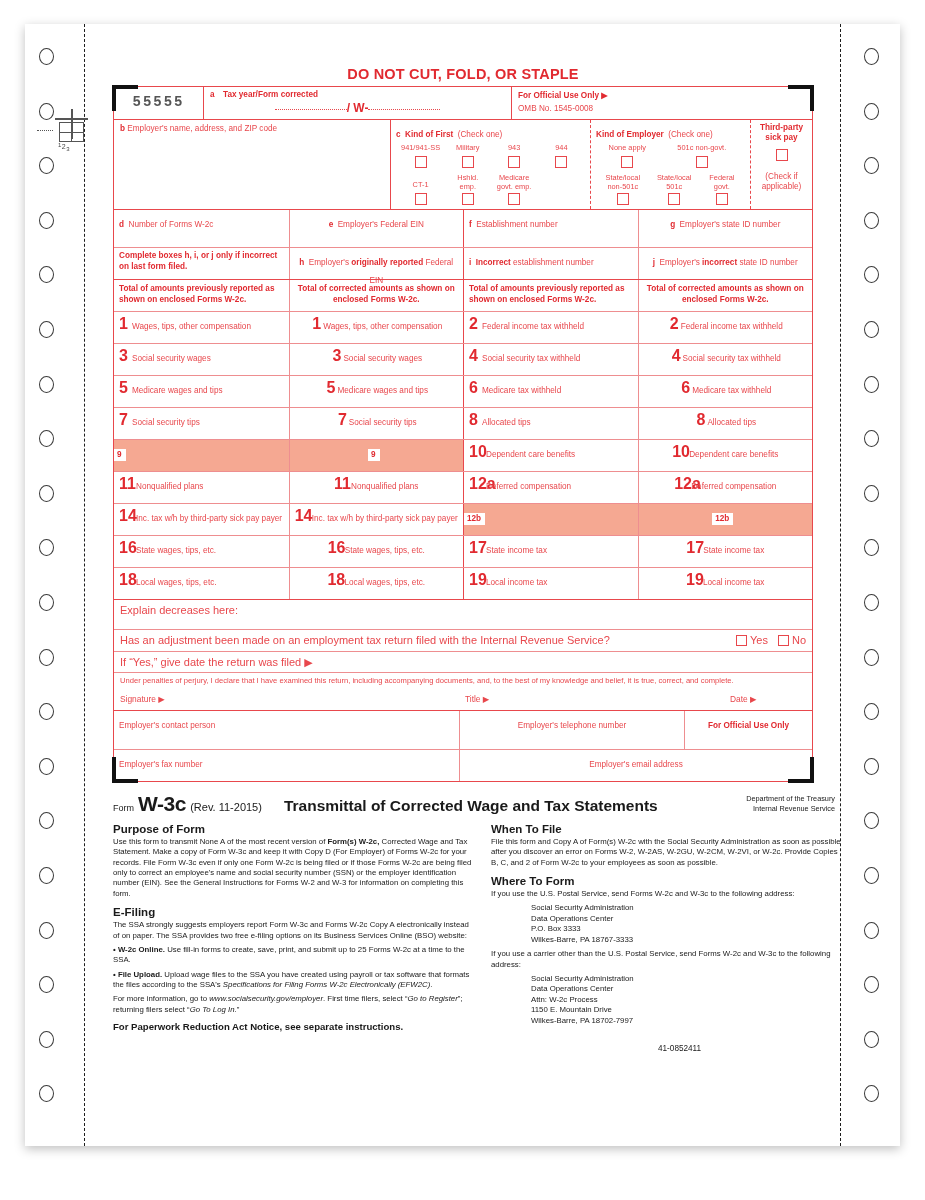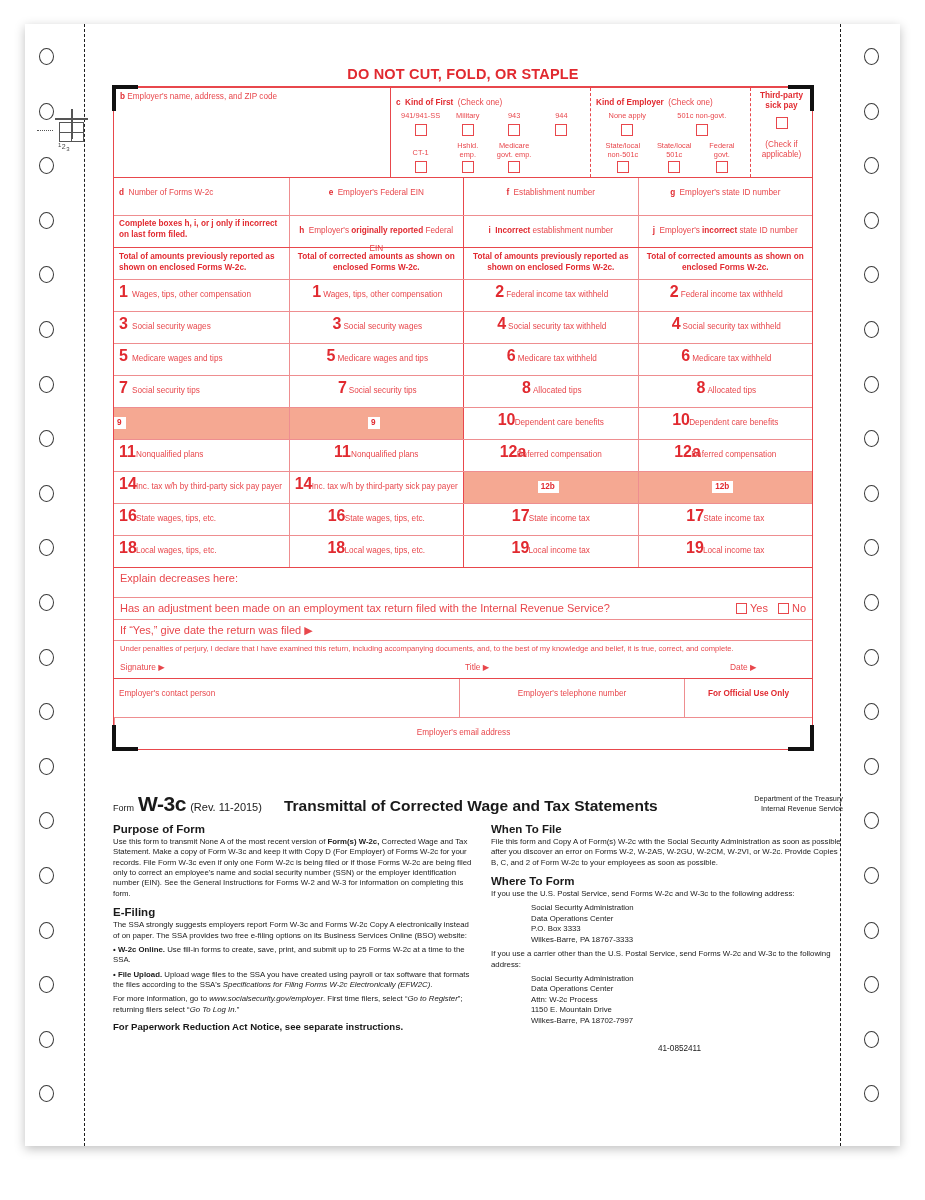--- a/index.html
+++ b/index.html
@@ -80,21 +80,21 @@
     border:1.6px solid #E8474C;
     background:#fff;
   }
 
   
   .row  { display:flex; position:relative; }
   .cell { position:relative; padding:3px 5px 0 5px; }
   .bl { border-left:1px solid #EE8E90;text-align:center; }
   .bt { border-top:1px solid #EE8E90; }
   .bt2{ border-top:1.6px solid #E8474C; }
-  .bl2{ border-left:1.6px solid #E8474C;text-align:center; }
+  .bl2{ border-left:1.6px solid #E8474C; }
 
   .lbl   { font-size:8.2px; color:#E8474C; line-height:1.25; }
   .lblb  { font-size:8.2px; color:#E12A30; font-weight:bold; }
   .num   { font-weight:bold; color:#E12A30; display:inline-block; width:13px; }
   .num.w2{ width:17px; }
 
   
   #toprow { display:flex; }
   #ctrlbox { width:90px; border-right:1.4px solid #E8474C; padding:7px 0 5px 0; text-align:center; }
   #ctrlnum { font-family:"Liberation Mono", monospace; font-size:14px; color:#555; letter-spacing:2px; font-weight:bold; }
@@ -128,21 +128,21 @@
   .sigrow .s1 { width:345px; }
   .sigrow .s2 { width:265px; }
 
   
   #instr { position:absolute; left:88px; top:768px; width:730px; color:#1a1a1a; }
   #ftitle { display:flex; align-items:baseline; }
   #ftitle .w { font-size:9px; }
   #ftitle .big { font-size:21px; font-weight:bold; letter-spacing:-.4px; margin:0 4px; }
   #ftitle .rev { font-size:11px; }
   #ftitle .main { font-size:15.5px; font-weight:bold; margin-left:22px; }
-  #dept { position:absolute; right:0; top:2px; text-align:right; font-size:7.3px; line-height:1.35; }
+  #dept { position:absolute; right:8px; top:2px; text-align:right; font-size:7.3px; line-height:1.35; }
   .cols { display:flex; margin-top:7px; }
   .colL { width:378px; padding-right:14px; }
   .colR { width:352px; }
   h3.ih { font-size:11.5px; font-weight:bold; margin:7px 0 2px 0; }
   h3.ih:first-child { margin-top:0; }
   p.ip { font-size:7.8px; line-height:1.33; margin:0 0 4px 0; text-align:left; }
   p.ip b { font-weight:bold; }
   p.ip i { font-style:italic; }
   .addr { font-size:7.8px; font-weight:normal; line-height:1.34; margin:0 0 4px 40px; }
   .bold-note { font-size:9.6px; font-weight:bold; margin-top:6px; }
@@ -226,20 +226,37 @@
         </div>
       <div class="bracket bk-bl">
           <i class="v"></i>
           <i class="h"></i>
         </div>
       <div class="bracket bk-br">
           <i class="v"></i>
           <i class="h"></i>
         </div>
 
+      <div id="toprow">
+        <div id="ctrlbox">
+          <div id="ctrlnum">55555</div>
+        </div>
+        <div id="taxyear">
+          <div class="lblb">
+            <span class="num">a</span><span>Tax year/Form corrected</span>
+          </div>
+          <div id="tyline">
+            <span class="dots"></span><span>/ W-</span><span class="dots"></span>
+          </div>
+        </div>
+        <div id="ouo">
+          <div class="lblb">For Official Use Only ▶</div>
+          <div class="lbl" style="margin-top:4px">OMB No. 1545-0008</div>
+        </div>
+      </div>
 
       <div class="row bt2" style="height:90px">
         <div id="blkb" class="cell">
           <div class="lbl">
             <span class="lblb">b</span>
             <span>Employer's name, address, and ZIP code</span>
           </div>
         </div>
 
         <div id="blkc">
@@ -436,20 +453,23 @@
         </div>
         <div class="cell bl" style="width:225px">
           <span class="lbl">Employer's telephone number</span>
         </div>
         <div class="cell bl" style="flex:1;text-align:center">
           <span class="lblb">For Official Use Only</span>
         </div>
       </div>
 
       <div class="row bt" style="height:32px">
+        <div class="cell" style="width:345px">
+          <span class="lbl">Employer's fax number</span>
+        </div>
         <div class="cell bl" style="flex:1">
           <span class="lbl">Employer's email address</span>
         </div>
       </div>
 
     </div>
   </div>
 
   <div id="instr">
 

